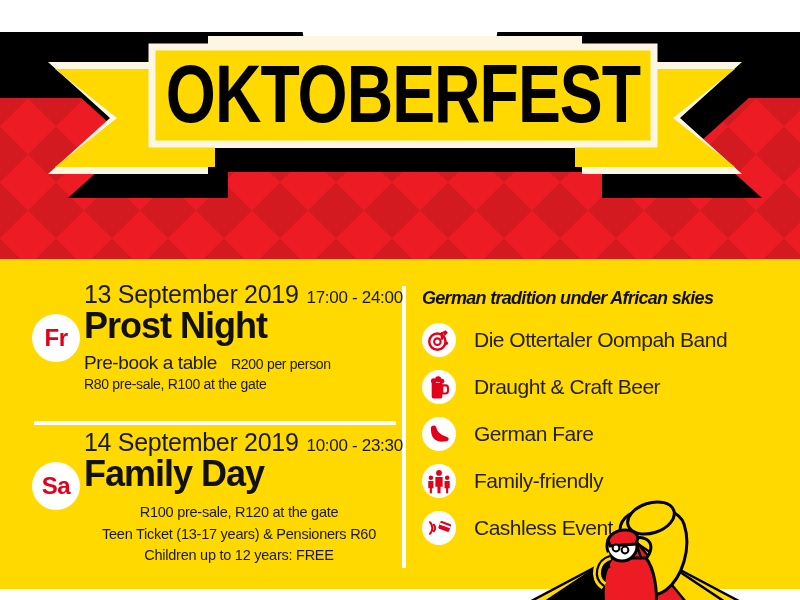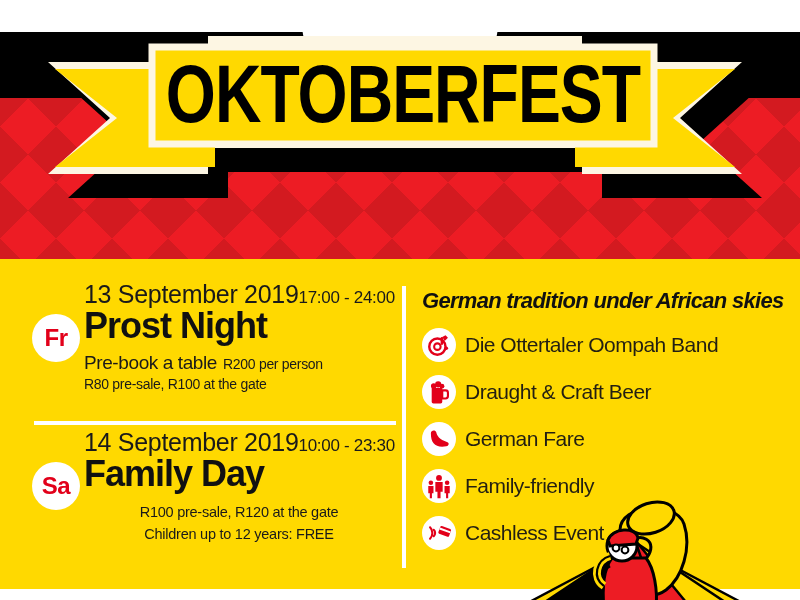--- a/index.html
+++ b/index.html
@@ -123,20 +123,21 @@
     justify-content: center;
     font-family: "Liberation Sans", sans-serif;
     font-weight: bold;
     font-size: 24px;
     color: #e2001a;
     letter-spacing: -0.5px;
   }
   .event-dateline {
     display: flex;
     align-items: baseline;
+    gap: 8px;
     white-space: nowrap;
   }
   .event-date {
     font-family: "Liberation Sans", sans-serif;
     font-size: 25px;
     font-weight: normal;
     color: #1a1a1a;
     letter-spacing: -0.3px;
   }
   .event-time {
@@ -154,21 +155,21 @@
     letter-spacing: -1px;
     line-height: 1.08;
     margin-top: -2px;
   }
   .event-lines {
     margin-top: 4px;
   }
   .event-line {
     display: flex;
     align-items: baseline;
-    gap: 6px;
+    gap: 14px;
     line-height: 1.34;
     white-space: nowrap;
   }
   .ln-strong {
     font-family: "Liberation Sans", sans-serif;
     font-size: 19px;
     color: #1a1a1a;
     letter-spacing: -0.4px;
   }
   .ln-small {
@@ -202,30 +203,30 @@
   
   .features-col {
     position: absolute;
     left: 422px; top: 256px;
     width: 368px;
   }
   .features-heading {
     font-family: "Liberation Sans", sans-serif;
     font-style: italic;
     font-weight: bold;
-    font-size: 22px;
+    font-size: 18px;
     color: #111111;
     letter-spacing: -0.7px;
     margin-bottom: 14px;
     white-space: nowrap;
   }
   .feature-row {
     display: flex;
     align-items: center;
-    gap: 9px;
+    gap: 18px;
     margin-bottom: 13px;
   }
   .feature-icon {
     flex: 0 0 auto;
     width: 34px; height: 34px;
     border-radius: 50%;
     background: #ffffff;
     display: flex;
     align-items: center;
     justify-content: center;
@@ -320,20 +321,21 @@
 
     <div class="event-block" style="margin-top:30px;">
       <div class="day-badge">Sa</div>
       <div class="event-dateline">
         <span class="event-date">14 September 2019</span>
         <span class="event-time">10:00 - 23:30</span>
       </div>
       <div class="event-title">Family Day</div>
       <div class="event-lines" style="margin-top:8px;text-align:center;">
         <div class="event-line-plain">R100 pre-sale, R120 at the gate</div>
+        <div class="event-line-plain">Teen Ticket (13-17 years) &amp; Pensioners R60</div>
         <div class="event-line-plain">Children up to 12 years: FREE</div>
       </div>
     </div>
 
   </div>
 
   <div class="features-col">
     <div class="features-heading">German tradition under African skies</div>
 
     <div class="feature-row">

